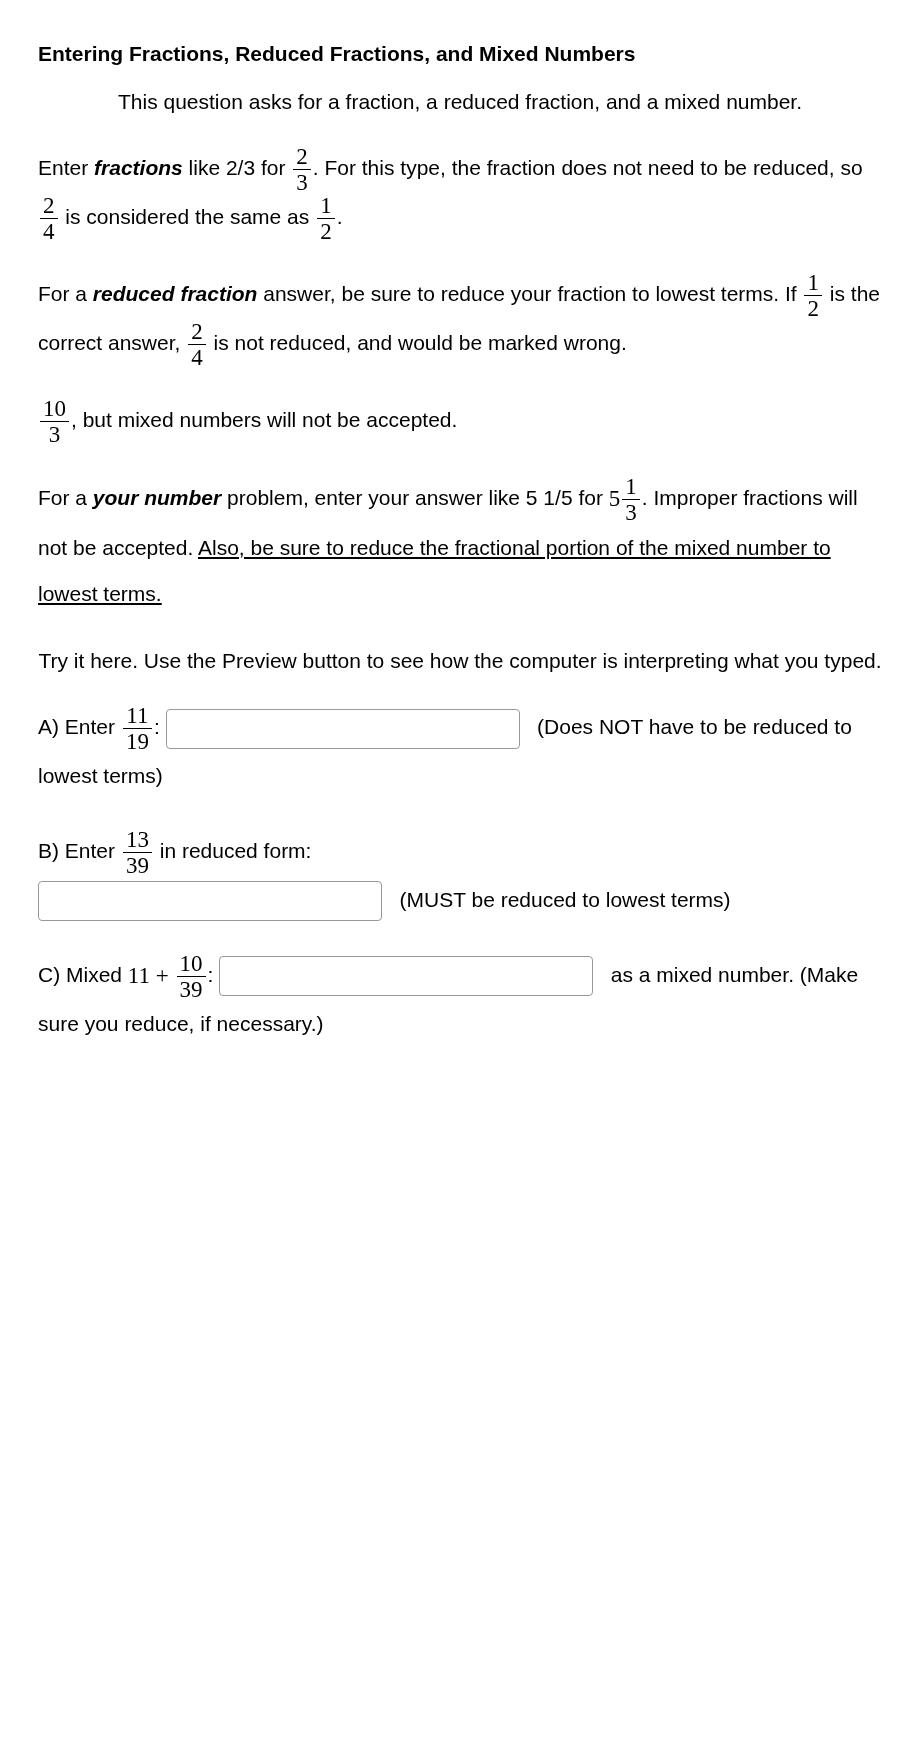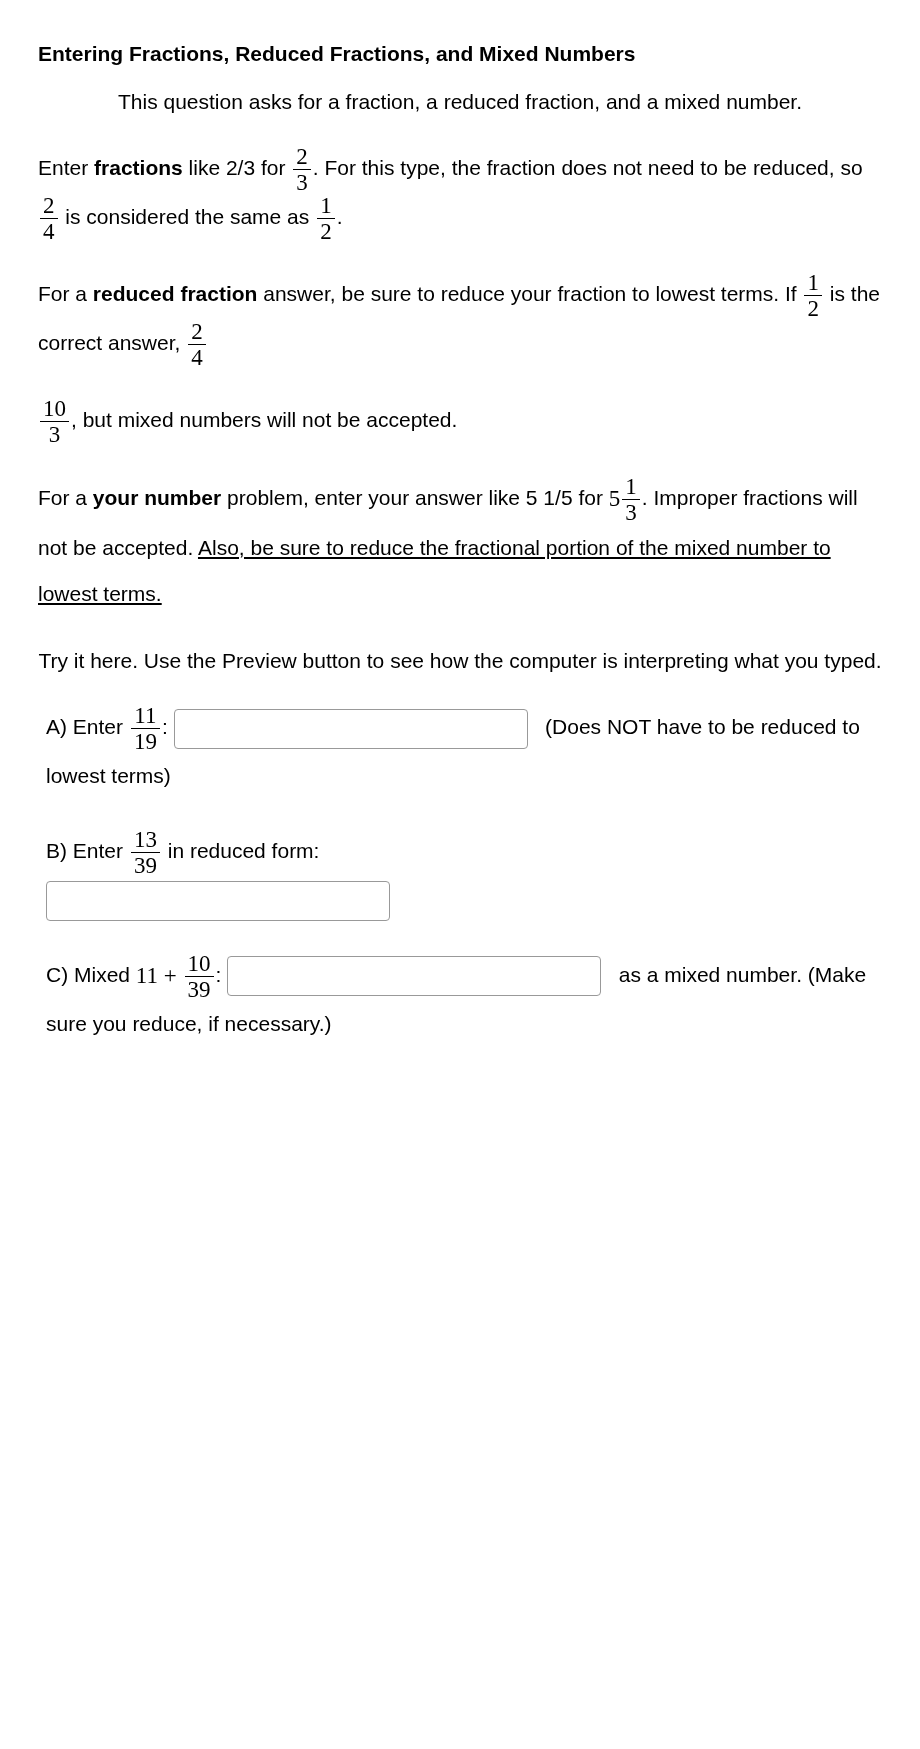--- a/index.html
+++ b/index.html
@@ -57,45 +57,44 @@
     border-radius: 4px;
     height: 34px;
     padding: 2px 6px;
     font-size: 18px;
     vertical-align: middle;
     background: #fff;
   }
   .input-a { width: 340px; }
   .input-b { width: 330px; }
   .input-c { width: 360px; }
-  b { font-weight: bold; }
+  b { font-weight: bold; font-style: italic; }
   .mathop {
     font-family: 'Times New Roman', serif;
     font-size: 23px;
     vertical-align: middle;
   }
   .question-block {
     margin-bottom: 28px;
     line-height: 2.2;
-    margin-left: 8px;
   }
 </style>
 </head>
 <body>
 
 <div class="title">Entering Fractions, Reduced Fractions, and Mixed Numbers</div>
 
 <div class="para-tight">This question asks for a fraction, a reduced fraction, and a mixed number.</div>
 
 <div class="para">
   <span>Enter </span><b>fractions</b><span> like 2/3 for </span><span class="frac"><span class="num">2</span><span class="den">3</span></span><span>. For this type, the fraction does not need to be reduced, so </span><span class="frac"><span class="num">2</span><span class="den">4</span></span><span> is considered the same as </span><span class="frac"><span class="num">1</span><span class="den">2</span></span><span>.</span>
 </div>
 
 <div class="para">
-  <span>For a </span><b>reduced fraction</b><span> answer, be sure to reduce your fraction to lowest terms. If </span><span class="frac"><span class="num">1</span><span class="den">2</span></span><span> is the correct answer, </span><span class="frac"><span class="num">2</span><span class="den">4</span></span>
+  <span>For a </span><b>reduced fraction</b><span> answer, be sure to reduce your fraction to lowest terms. If </span><span class="frac"><span class="num">1</span><span class="den">2</span></span><span> is the correct answer, </span><span class="frac"><span class="num">2</span><span class="den">4</span></span><span> is not reduced, and would be marked wrong.</span>
 </div>
 
 <div class="para">
   <span class="frac"><span class="num">10</span><span class="den">3</span></span><span>, but mixed numbers will not be accepted.</span>
 </div>
 
 <div class="para">
   <span>For a </span><b>your number</b><span> problem, enter your answer like 5 1/5 for </span><span class="mixed-whole">5</span><span class="frac"><span class="num">1</span><span class="den">3</span></span><span>. Improper fractions will not be accepted. </span><span class="underline">Also, be sure to reduce the fractional portion of the mixed number to lowest terms.</span>
 </div>
 
@@ -103,20 +102,20 @@
 
 <div class="question-block">
   <span>A) Enter </span><span class="frac"><span class="num">11</span><span class="den">19</span></span><span>:</span>
   <input type="text" class="answer-input input-a" style="">
   &nbsp;&nbsp;<span>(Does NOT have to be reduced to lowest terms)</span>
 </div>
 
 <div class="question-block">
   <span>B) Enter </span><span class="frac"><span class="num">13</span><span class="den">39</span></span><span> in reduced form:</span><br>
   <input type="text" class="answer-input input-b" style="">
-  &nbsp;&nbsp;
+  &nbsp;&nbsp;<span>(MUST be reduced to lowest terms)</span>
 </div>
 
 <div class="question-block">
   <span>C) Mixed </span><span class="mathop">11</span><span class="mathop"> + </span><span class="frac"><span class="num">10</span><span class="den">39</span></span><span>:</span>
   <input type="text" class="answer-input input-c" style="">
   &nbsp;&nbsp;<span>as a mixed number. (Make sure you reduce, if necessary.)</span>
 </div>
 
 </body></html>

